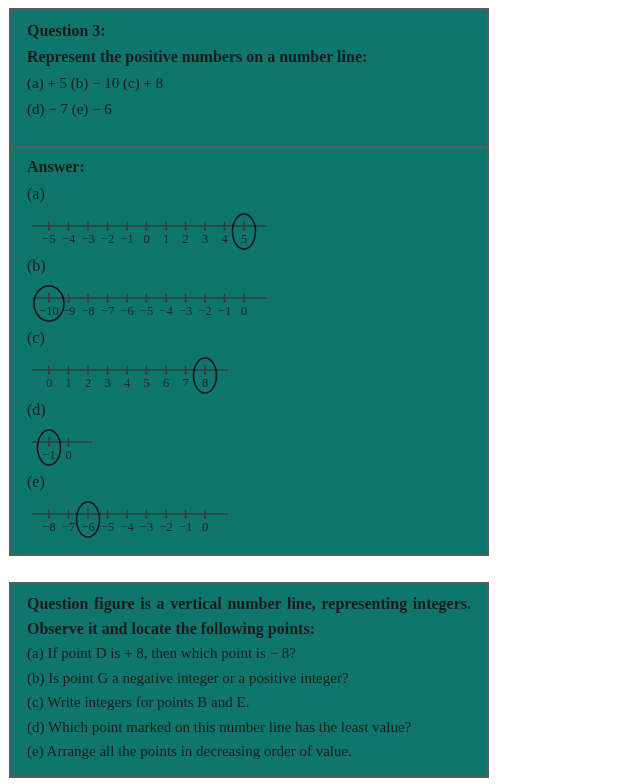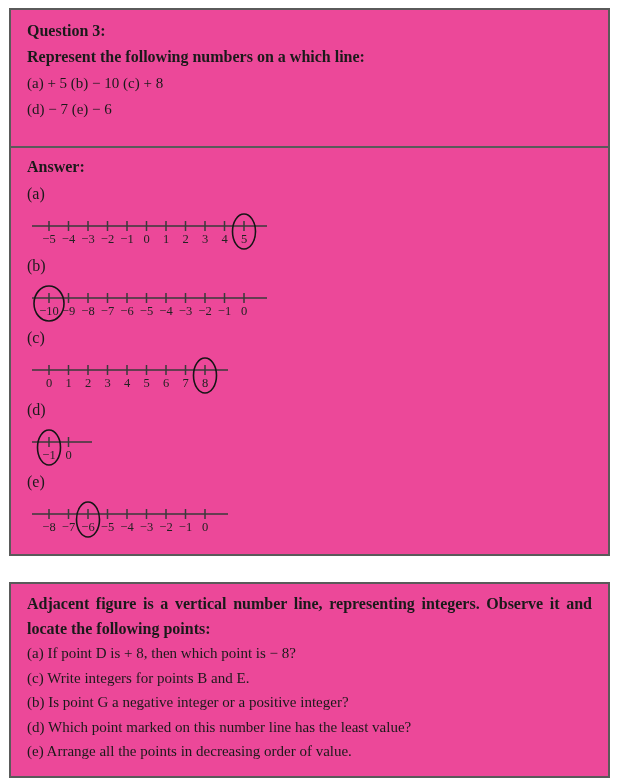--- a/index.html
+++ b/index.html
@@ -5,23 +5,23 @@
   * { box-sizing: border-box; margin: 0; padding: 0; }
   html, body {
     width: 619px; height: 784px;
     background: #ffffff;
     font-family: "Liberation Serif", "DejaVu Serif", serif;
     color: #1a1a1a;
     overflow: hidden;
   }
   .page { padding: 8px 9px; }
   .box {
-    width: 601px;
+    width: 480px;
     border: 2px solid #5a5a5a;
-    background: #ec4899;
+    background: #0f766e;
   }
   .section { padding: 8px 16px 20px 16px; }
   .section.q3 { border-bottom: 2px solid #5a5a5a; padding-bottom: 24px; }
   .section.answer { padding: 6px 23px 14px 16px; }
   p { font-size: 15px; line-height: 26px; }
   p.bold { font-weight: bold; font-size: 16px; }
   p.justify { text-align: justify; }
   .part-label { font-size: 16px; line-height: 24px; margin-top: 2px; }
   .numberline { margin-left: 5px; height: 46px; }
   .box.q4 { margin-top: 26px; padding: 8px 16px 12px 16px; }
@@ -29,21 +29,21 @@
 </style>
 </head>
 <body>
 
 <div class="page">
 
   <div class="box">
 
     <div class="section q3">
       <p class="bold">Question 3:</p>
-      <p class="bold">Represent the following numbers on a which line:</p>
+      <p class="bold">Represent the positive numbers on a number line:</p>
       <p>(a) + 5 (b) − 10 (c) + 8</p>
       <p>(d) − 7 (e) − 6</p>
     </div>
 
     <div class="section answer">
       <p class="bold">Answer:</p>
 
       <div class="part">
         <p class="part-label">(a)</p>
         <div class="numberline"><svg width="235" height="46" viewBox="0 0 235 46" xmlns="http://www.w3.org/2000/svg">
@@ -164,21 +164,21 @@
               <line x1="153.5" y1="15" x2="153.5" y2="25" stroke="#3a3a3a" stroke-width="1.5"></line>
               <text x="153.5" y="37" text-anchor="middle" font-size="12.5" font-family="Liberation Serif, DejaVu Serif, serif" fill="#222">−1</text>
               <line x1="173.0" y1="15" x2="173.0" y2="25" stroke="#3a3a3a" stroke-width="1.5"></line>
               <text x="173.0" y="37" text-anchor="middle" font-size="12.5" font-family="Liberation Serif, DejaVu Serif, serif" fill="#222">0</text>
             </svg></div>
       </div>
     </div>
   </div>
 
   <div class="box q4">
-    <p class="bold justify">Adjacent figure is a vertical number line, representing integers. Observe it and locate the following points:</p>
+    <p class="bold justify">Question figure is a vertical number line, representing integers. Observe it and locate the following points:</p>
     <p>(a) If point D is + 8, then which point is − 8?</p>
+    <p>(b) Is point G a negative integer or a positive integer?</p>
     <p>(c) Write integers for points B and E.</p>
-    <p>(b) Is point G a negative integer or a positive integer?</p>
     <p>(d) Which point marked on this number line has the least value?</p>
     <p>(e) Arrange all the points in decreasing order of value.</p>
   </div>
 
 </div>
 
 </body></html>

